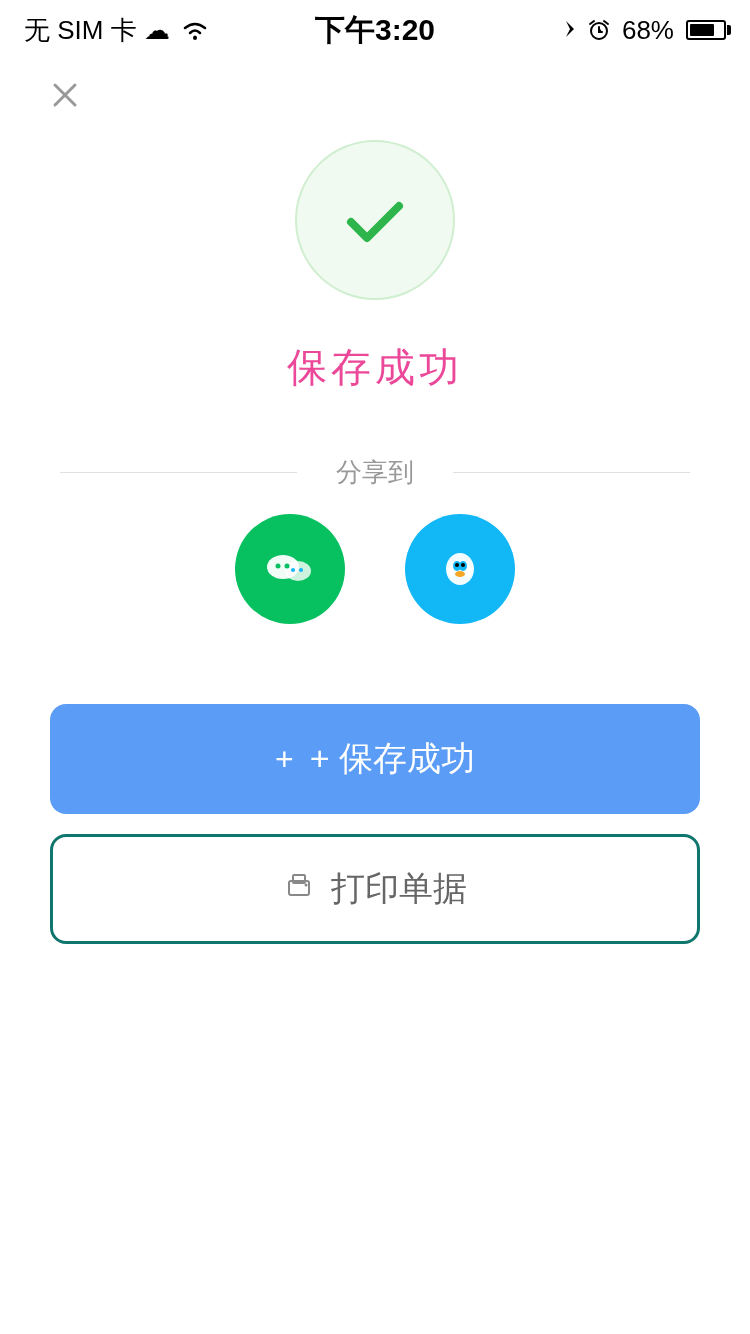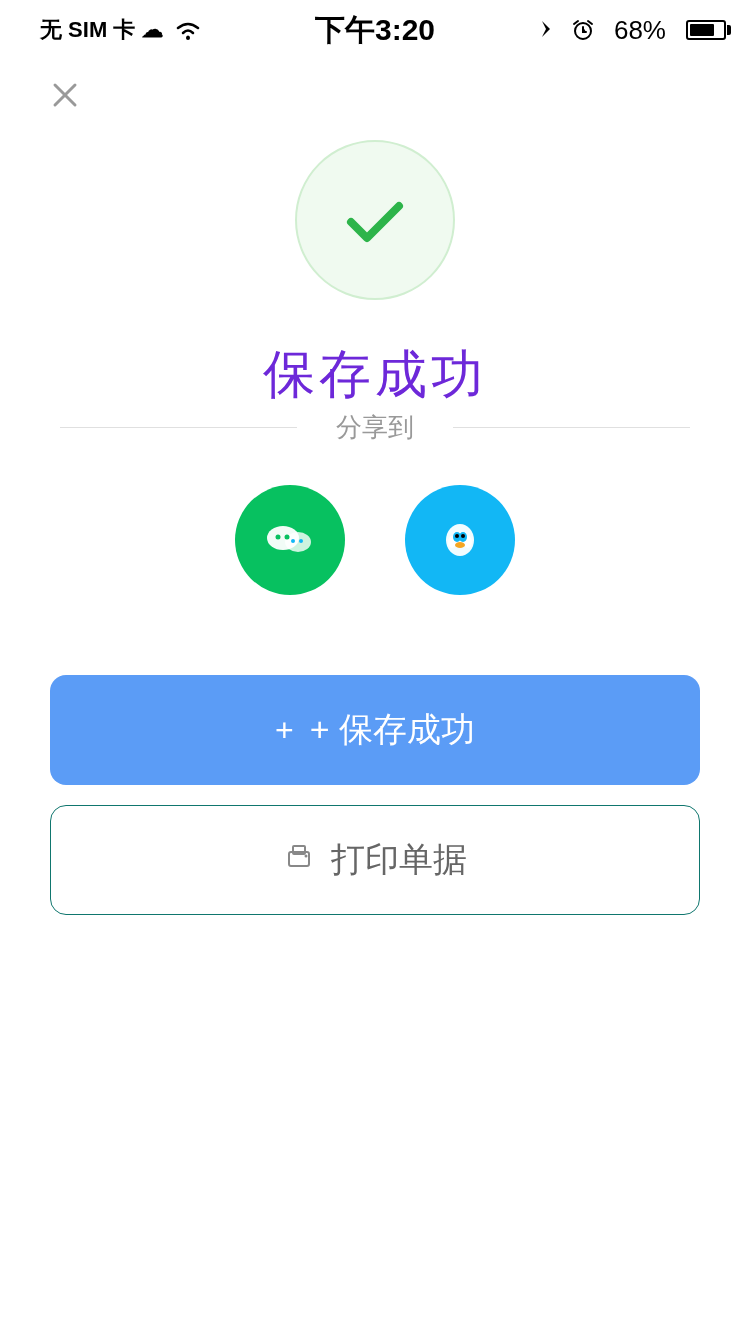--- a/index.html
+++ b/index.html
@@ -26,39 +26,38 @@
       align-items: center;
       justify-content: space-between;
       padding: 0 24px;
       background: #ffffff;
     }
 
     .status-bar-left {
       display: flex;
       align-items: center;
       gap: 10px;
-      font-size: 22px;
+      font-size: 26px;
       color: #000;
-      font-weight: 700;
-      margin-left: 16px;
+      font-weight: 400;
     }
 
     .status-bar-center {
       font-size: 30px;
       font-weight: 600;
       color: #000;
       position: absolute;
       left: 50%;
       transform: translateX(-50%);
     }
 
     .status-bar-right {
       display: flex;
       align-items: center;
-      gap: 20px;
+      gap: 12px;
       font-size: 26px;
       color: #000;
     }
 
     .battery-icon {
       width: 40px;
       height: 20px;
       border: 2px solid #000;
       border-radius: 3px;
       position: relative;
@@ -126,33 +125,34 @@
       margin-bottom: 40px;
     }
 
     .success-circle svg {
       width: 80px;
       height: 80px;
     }
 
     
     .success-title {
-      font-size: 52px;
+      font-size: 40px;
       font-weight: 500;
-      color: #6d28d9;
+      color: #ec4899;
+      margin-bottom: 60px;
       letter-spacing: 4px;
     }
 
     
     .share-divider {
       width: 100%;
       display: flex;
       align-items: center;
       padding: 0 60px;
-      margin-bottom: 40px;
+      margin-bottom: 24px;
       gap: 15px;
     }
 
     .share-divider-line {
       flex: 1;
       height: 1px;
       background: #e0e0e0;
     }
 
     .share-divider-text {
@@ -209,21 +209,21 @@
     }
 
     .action-btn-primary {
       background: #5b9cf6;
       color: #ffffff;
     }
 
     .action-btn-secondary {
       background: #ffffff;
       color: #666666;
-      border: 1px solid #0f766e;
+      border: 3px solid #0f766e;
     }
 
     .action-btn-icon {
       font-size: 32px;
     }
   </style>
 </head>
 <body>
 
 <div class="status-bar">

